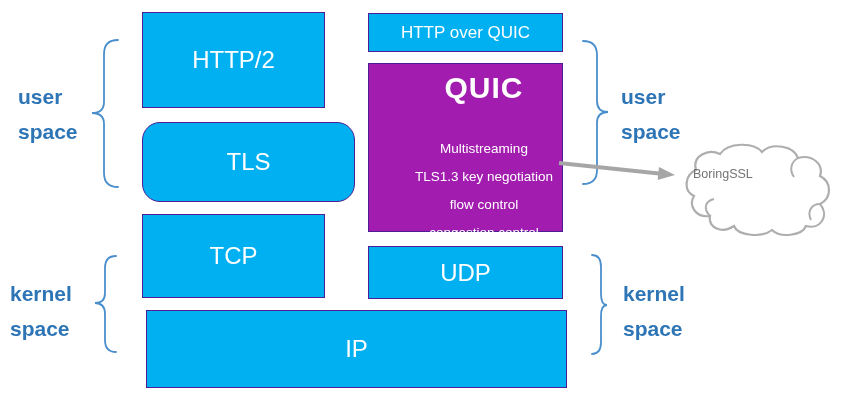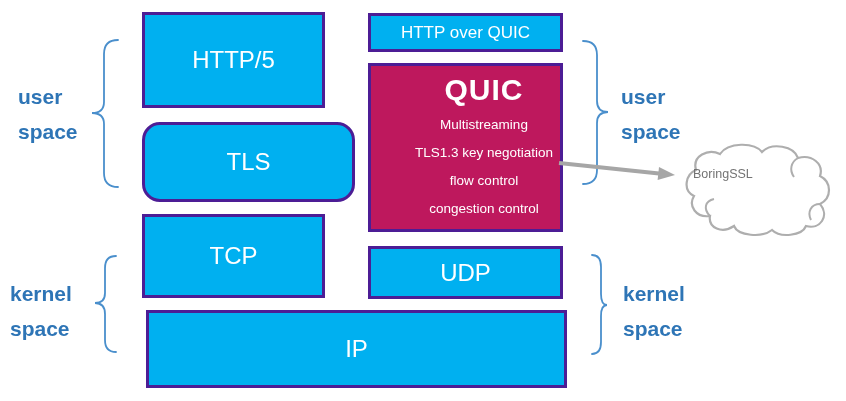--- a/index.html
+++ b/index.html
@@ -8,49 +8,49 @@
     width: 846px;
     height: 401px;
     background: #ffffff;
     font-family: "Liberation Sans", sans-serif;
     overflow: hidden;
   }
   .box {
     position: absolute;
     box-sizing: border-box;
     background: #00b0f0;
-    border: 3px solid #4c1d95;
+    border: 1px solid #4c1d95;
     color: #ffffff;
     display: flex;
     align-items: center;
     justify-content: center;
     font-size: 24px;
   }
   #box-http2 { left: 142px; top: 12px;  width: 183px; height: 96px; }
   #box-tls   { left: 142px; top: 122px; width: 213px; height: 80px; border-radius: 18px; }
   #box-tcp   { left: 142px; top: 214px; width: 183px; height: 84px; }
   #box-ip    { left: 146px; top: 310px; width: 421px; height: 78px; }
   #box-hoq   { left: 368px; top: 13px;  width: 195px; height: 39px; font-size: 17px; }
   #box-udp   { left: 368px; top: 246px; width: 195px; height: 53px; }
   #box-quic  {
     left: 368px; top: 63px; width: 195px; height: 169px;
-    background: #be185d;
+    background: #a21caf;
     display: block;
     text-align: center;
     padding-left: 37px;
   }
   .quic-title {
     padding-top: 5px;
     line-height: 38px;
     font-size: 30px;
     font-weight: bold;
     letter-spacing: 1px;
   }
   .quic-features {
-    margin-top: 2px;
+    margin-top: 28px;
     font-size: 13.5px;
     line-height: 28px;
   }
   .quic-features div { margin-top: 0; }
   .side-label {
     position: absolute;
     color: #2e75b6;
     font-size: 21px;
     line-height: 35px;
     white-space: nowrap;
@@ -74,21 +74,21 @@
     width: 846px; height: 401px;
     pointer-events: none;
   }
 </style>
 </head>
 <body>
 
 <div class="canvas">
 
   <div class="box" id="box-http2">
-    <span>HTTP/5</span>
+    <span>HTTP/2</span>
   </div>
   <div class="box" id="box-tls">
     <span>TLS</span>
   </div>
   <div class="box" id="box-tcp">
     <span>TCP</span>
   </div>
 
   <div class="box" id="box-hoq">
     <span>HTTP over QUIC</span>

